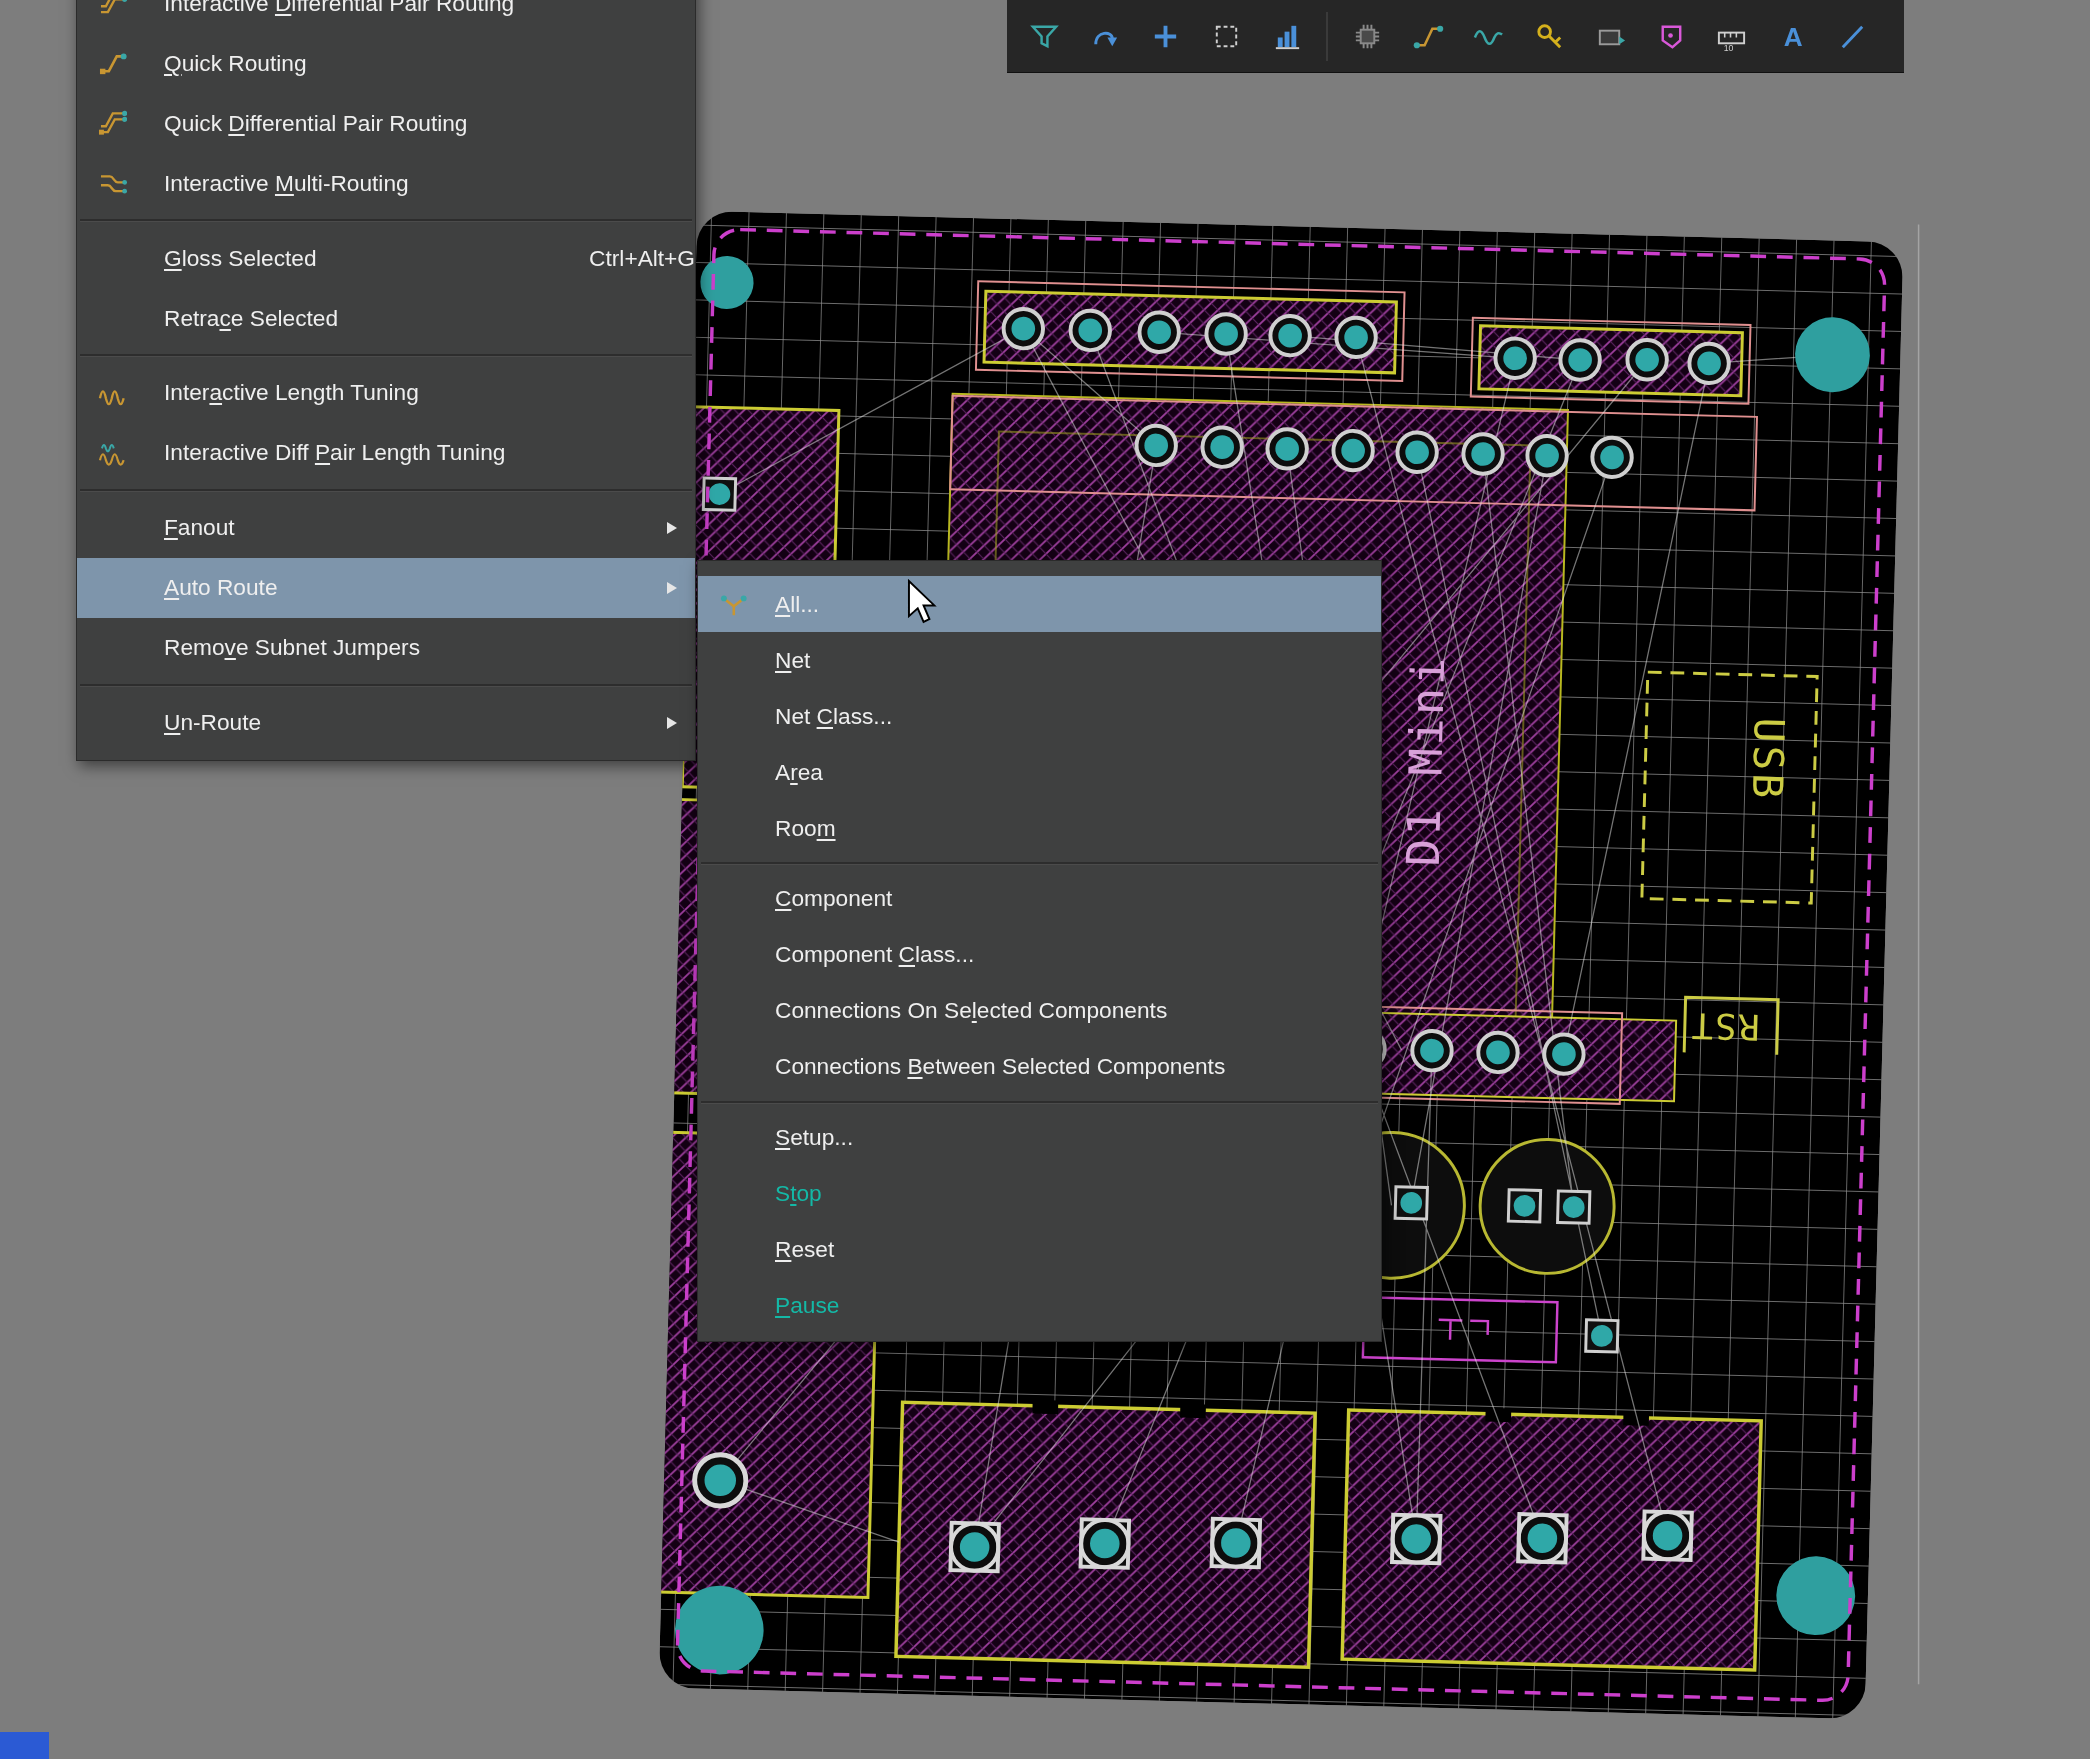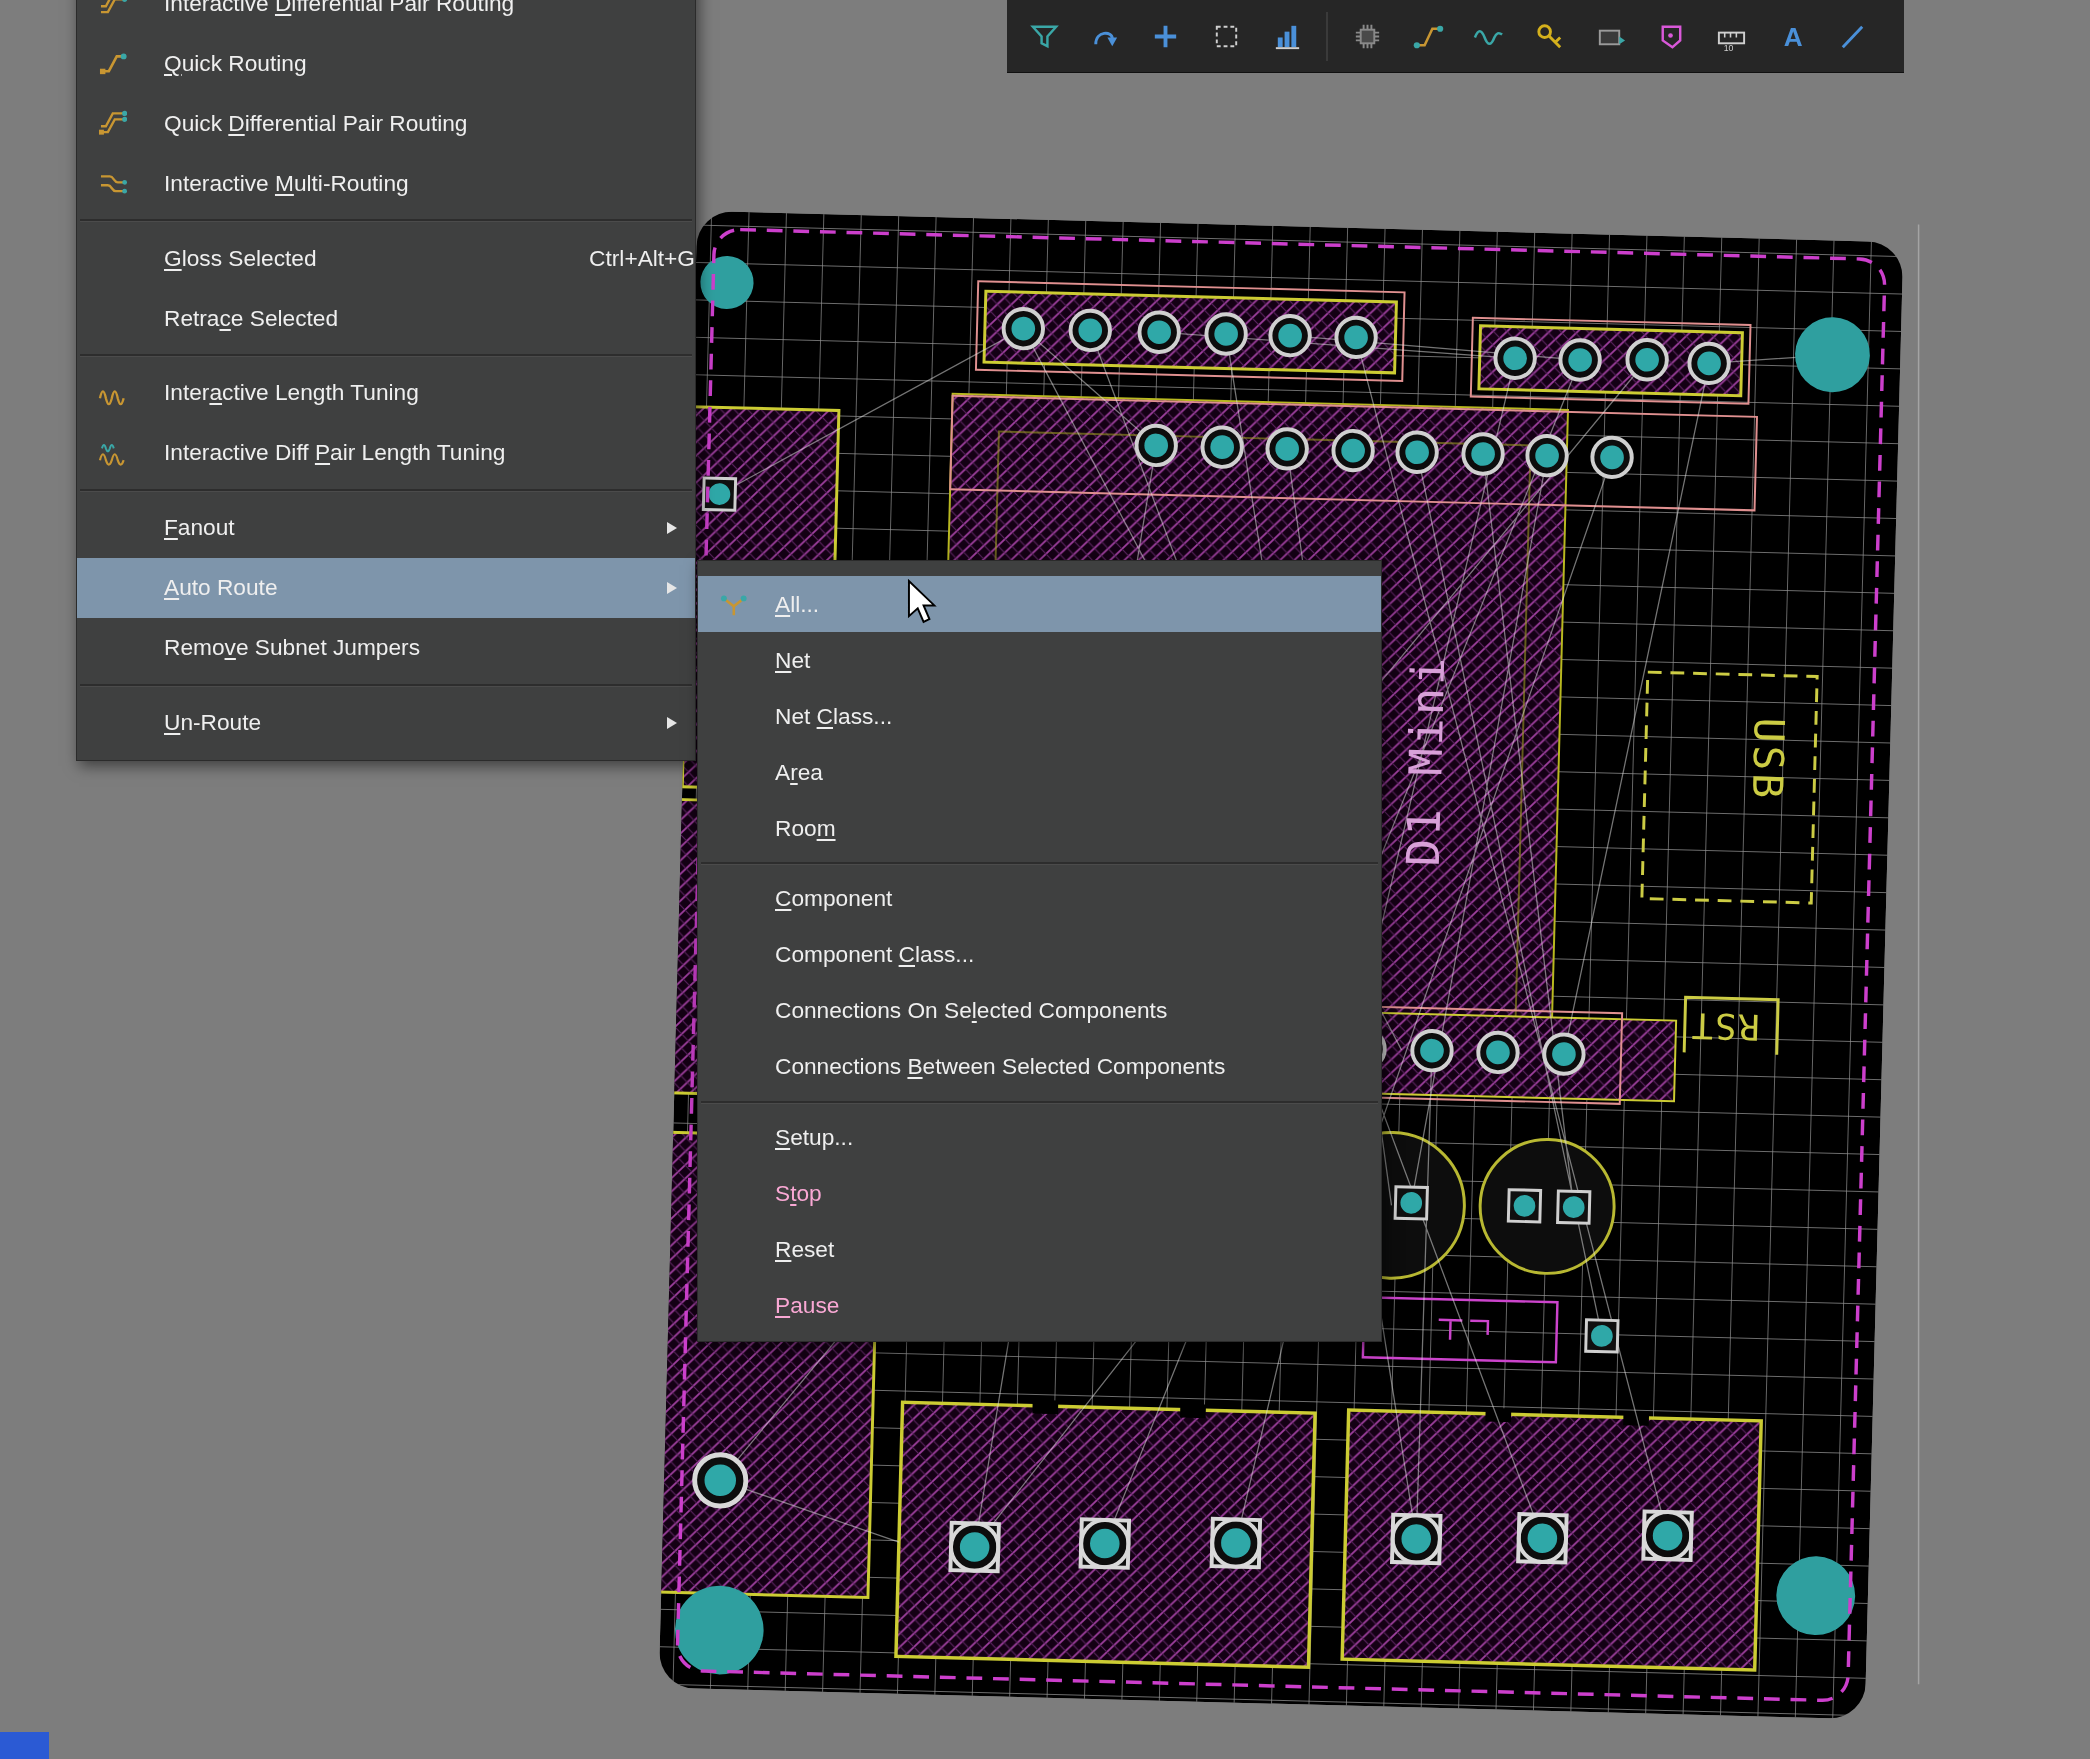--- a/index.html
+++ b/index.html
@@ -22,21 +22,21 @@
     box-shadow:3px 4.9px 13.8px rgba(0,0,0,.5);z-index:10;padding:0 0 7.9px 0;
   }
   #main-menu{left:76px;top:-27.6px;width:618px;}
   #auto-route-submenu{left:697px;top:560px;width:683px;padding-top:15px;}
   .mi{
     position:relative;height:60px;display:flex;align-items:center;
     color:#efefef;font-size:22.7px;padding-left:87px;white-space:nowrap;cursor:default;
   }
   #auto-route-submenu .mi{height:56px;padding-left:77px;}
   .mi.hl{background:#7e95ab;}
-  .mi.disabled{color:#f9a8d4;}
+  .mi.disabled{color:#14b8a6;}
   .mi .ico{position:absolute;left:15.8px;top:50%;transform:translateY(-50%);
     width:39px;height:39px;display:flex;align-items:center;justify-content:center;}
   .mi .shortcut{margin-left:auto;font-size:22.7px;}
   .mi .arrow{position:absolute;right:17.7px;top:50%;transform:translateY(-50%);
     width:0;height:0;border-left:10.8px solid #e6e6e6;border-top:6.9px solid transparent;border-bottom:6.9px solid transparent;}
   .sep{height:2px;background:#2d2d2d;border-bottom:1px solid #4b4b4b;margin:5.9px 3px;}
   .ul{text-decoration:underline;text-underline-offset:3px;}
   
   #cursor{position:absolute;left:907px;top:579px;z-index:40;}
   #corner-accent{position:absolute;left:0;bottom:0;width:49px;height:26.6px;background:#2b5ad4;z-index:6;}

